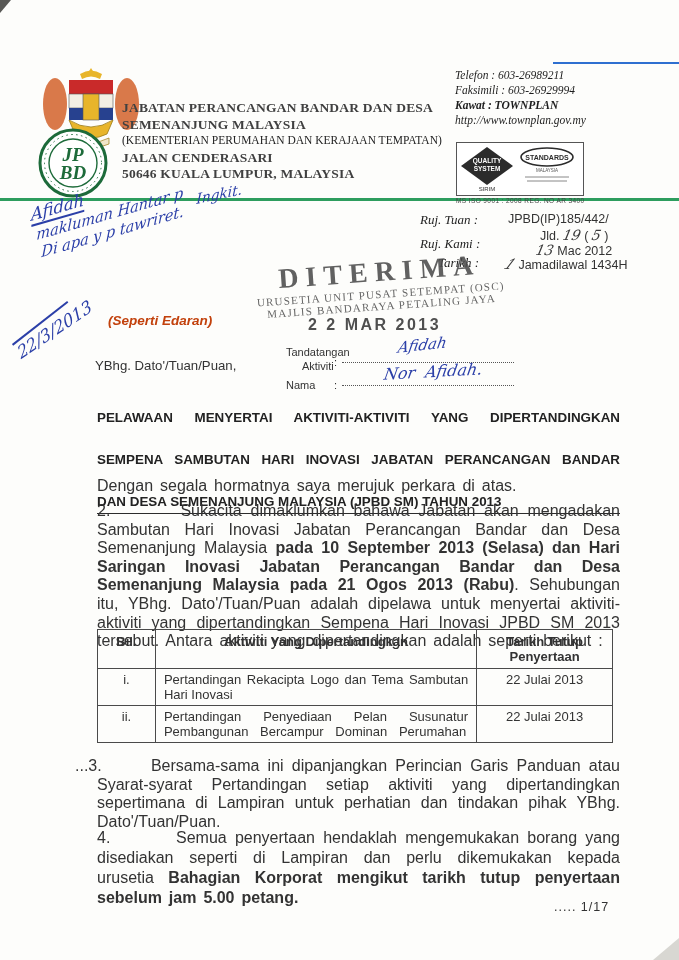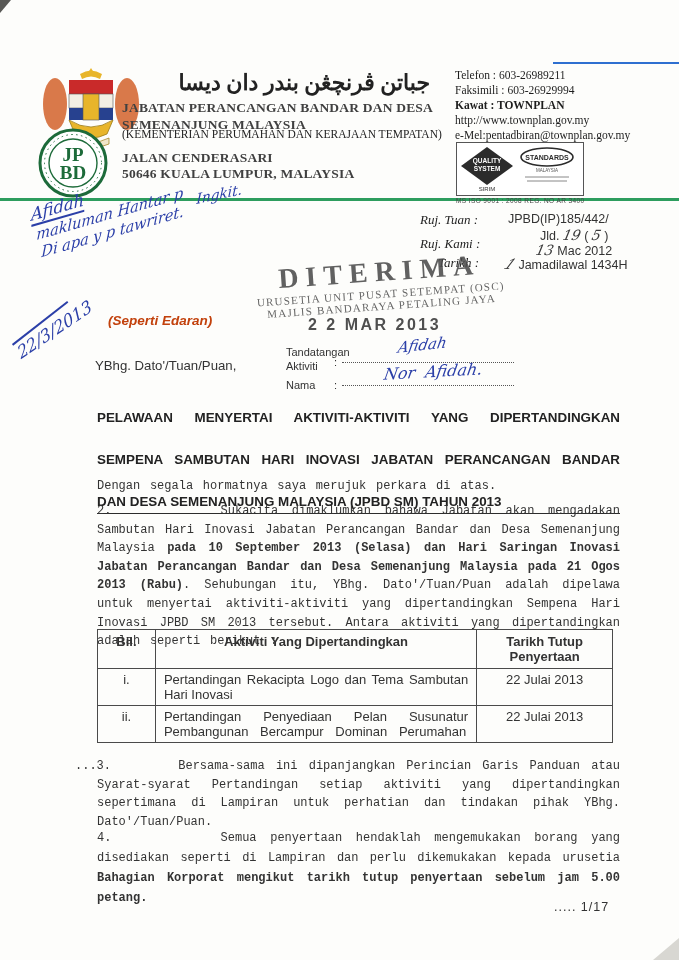--- a/index.html
+++ b/index.html
@@ -6,43 +6,43 @@
   .page{
     position:relative; width:679px; height:960px; margin:0 auto;
     background:#fdfdfb; overflow:hidden; color:#2e2e2e;
     font-family:"Liberation Sans", sans-serif;
   }
   .abs{position:absolute;}
   .serif{font-family:"Liberation Serif", serif;}
   .sans{font-family:"Liberation Sans", sans-serif;}
   .b{font-weight:bold;}
   .just{text-align:justify; text-justify:inter-word;}
-  .body-text{font-size:12px; line-height:18.6px; color:#333; word-spacing:2.5px;font-family:Liberation Mono, monospace;}
+  .body-text{font-size:16px; line-height:18.6px; color:#333; word-spacing:2.5px;}
   
   .jawi{font-size:22px; direction:rtl; color:#222; font-weight:bold;}
   .dept{font-weight:bold; font-size:13.5px; color:#404040; letter-spacing:.2px;}
   .ministry{font-size:11.5px; color:#222;}
-  .contact{font-size:11.5px; line-height:15px; color:#1d1d1d;}
+  .contact{font-size:11.5px; line-height:15px; color:#1d1d1d;font-style:italic;}
   .green-rule{left:0; width:679px; top:198px; height:3px; background:#2d9d5e;}
   .blue-rule{top:62px; left:553px; width:126px; height:2px; background:#2e6fd0;}
   .cert-box{border:1px solid #555; width:126px; height:52px; background:#fff;}
   .cert-caption{font-size:6.5px; color:#444; letter-spacing:.4px; white-space:nowrap;}
   
   .ref-label{font-style:italic; font-size:13px; color:#222;}
   .ref-val{font-size:12.5px; color:#333;}
   .hw-dark{font-family:"DejaVu Serif", serif; font-style:italic; color:#3a3a3a; transform:skewX(-12deg); display:inline-block;}
   
   .stamp{color:#4c4c4c;}
   .stamp-title{font-family:"Liberation Serif", serif; font-weight:bold; font-size:28px; letter-spacing:7px; opacity:.88;}
   .stamp-line{font-family:"Liberation Serif", serif; font-size:11px; letter-spacing:1.2px; opacity:.85; white-space:nowrap;}
   .stamp-date{font-weight:bold; font-size:16px; letter-spacing:2.5px; color:#3d3d3d; opacity:.9;}
   
   .hw{font-family:"DejaVu Serif", serif; font-style:italic; color:#2b3fa8;}
   .dotted{border-bottom:1.5px dotted #555;}
-  .small-label{font-size:11px; color:#333; line-height:14px;}
+  .small-label{font-size:11px; color:#333; line-height:14px;text-align:center;}
   
   .title-line{font-weight:bold; font-size:13.4px; line-height:21px; color:#222;}
   .jline{text-align:justify;}
   .jline:after{content:""; display:inline-block; width:100%;}
   table.acts{border-collapse:collapse; width:516px; font-size:13px; color:#333;}
   table.acts th, table.acts td{border:1.6px solid #4a4a4a; padding:3px 8px; vertical-align:top;}
   table.acts th{font-weight:bold; text-align:center; white-space:pre-line; padding:4px 6px;}
   td.c{text-align:center;}
   .pagenum{font-size:12.5px; color:#333; letter-spacing:1px;}
   
@@ -67,45 +67,43 @@
       <path d="M40 10 q11 -7 22 0 l-2 5 q-9 -5 -18 0 z" fill="#e8b52a"></path>
       <rect x="29" y="16" width="44" height="14" fill="#c92a2a"></rect>
       <rect x="29" y="30" width="44" height="14" fill="#f3efe4" stroke="#555" stroke-width="0.6"></rect>
       <rect x="29" y="44" width="44" height="12" fill="#27418f"></rect>
       <rect x="43" y="30" width="16" height="26" fill="#e8b52a" stroke="#555" stroke-width="0.6"></rect>
       <path d="M29 56 q22 14 44 0 l-6 14 q-16 8 -32 0 z" fill="#e8b52a" stroke="#9a7b16" stroke-width="0.8"></path>
       <path d="M33 74 q18 9 36 0 l0 6 q-18 8 -36 0 z" fill="#f0e6c8" stroke="#9a7b16" stroke-width="0.7"></path>
     </svg>
   </div>
 
-  <div class="abs" style="left:38px; top:128px;">
+  <div class="abs" style="left:38px; top:128px;font-style:italic;">
     <svg width="70" height="70" viewBox="0 0 70 70">
       <circle cx="35" cy="35" r="33" fill="#ffffff" stroke="#1d6b3a" stroke-width="3"></circle>
       <circle cx="35" cy="35" r="24" fill="#ffffff" stroke="#1d6b3a" stroke-width="1.4"></circle>
       <g fill="none" stroke="#1d6b3a" stroke-width="1">
         <circle cx="35" cy="35" r="28.5" stroke-dasharray="1.5 3.4"></circle>
       </g>
       <text x="35" y="33" text-anchor="middle" font-family="Liberation Serif, serif" font-size="19" font-weight="bold" fill="#1d6b3a">JP</text>
       <text x="35" y="51" text-anchor="middle" font-family="Liberation Serif, serif" font-size="19" font-weight="bold" fill="#1d6b3a">BD</text>
     </svg>
   </div>
 
-  <div class="abs jawi serif" style="left:175px; top:70px; width:255px;">جباتن ڤرنچڠن بندر دان ديسا</div>
   <div class="abs serif dept" style="left:122px; top:100px;">JABATAN PERANCANGAN BANDAR DAN DESA</div>
   <div class="abs serif dept" style="left:122px; top:117px;">SEMENANJUNG MALAYSIA</div>
-  <div class="abs serif ministry" style="left:122px; top:128px;">(KEMENTERIAN PERUMAHAN DAN KERAJAAN TEMPATAN)</div>
+  <div class="abs serif ministry" style="left:122px; top:134px;">(KEMENTERIAN PERUMAHAN DAN KERAJAAN TEMPATAN)</div>
   <div class="abs serif dept" style="left:122px; top:150px;">JALAN CENDERASARI</div>
   <div class="abs serif dept" style="left:122px; top:166px;">50646 KUALA LUMPUR, MALAYSIA</div>
 
   <div class="abs serif contact" style="left:455px; top:68px;">
     <div>Telefon : 603-26989211</div>
     <div>Faksimili : 603-26929994</div>
     <div class="b">Kawat : TOWNPLAN</div>
     <div>http://www.townplan.gov.my</div>
-    <div>e-Mel:pentadbiran@townplan.gov.my</div>
   </div>
 
   <div class="abs cert-box" style="left:456px; top:142px;">
     <svg width="124" height="50" viewBox="0 0 124 50">
       <polygon points="30,4 56,23 30,42 4,23" fill="#2b2b2b"></polygon>
       <text x="30" y="20" text-anchor="middle" font-family="Liberation Sans, sans-serif" font-size="6.5" font-weight="bold" fill="#ffffff">QUALITY</text>
       <text x="30" y="28" text-anchor="middle" font-family="Liberation Sans, sans-serif" font-size="6.5" font-weight="bold" fill="#ffffff">SYSTEM</text>
       <text x="30" y="48" text-anchor="middle" font-family="Liberation Sans, sans-serif" font-size="6" fill="#333">SIRIM</text>
       <ellipse cx="90" cy="14" rx="26" ry="9" fill="none" stroke="#2b2b2b" stroke-width="1.6"></ellipse>
       <text x="90" y="17" text-anchor="middle" font-family="Liberation Sans, sans-serif" font-size="7" font-weight="bold" fill="#2b2b2b">STANDARDS</text>

